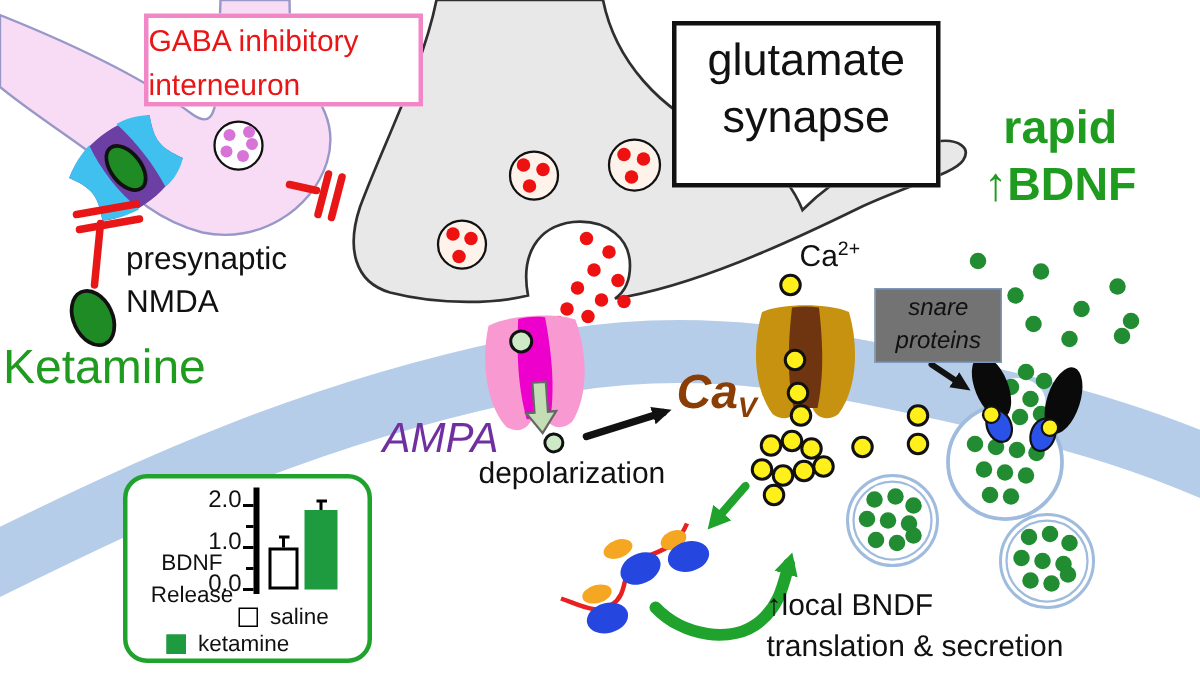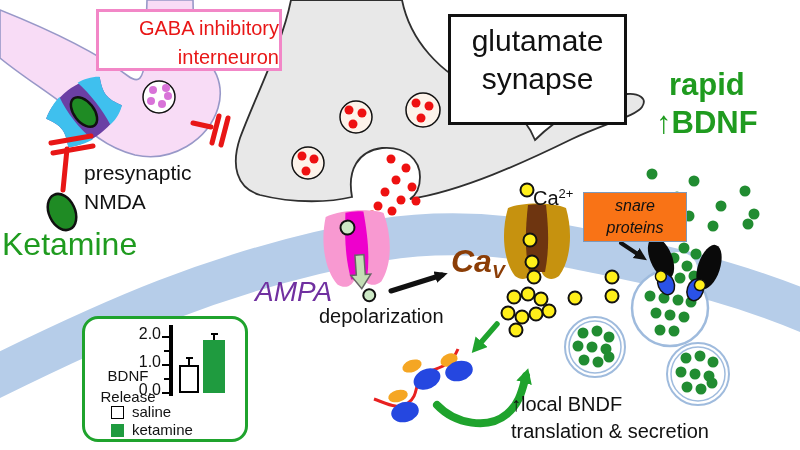--- a/index.html
+++ b/index.html
@@ -2,37 +2,37 @@
 <html style="--green-text: #1f9b1f; --green-dot: #218c31; --green-arrow: #1fa32d; --chart-green: #1f9b3f; --red: #e81616; --red-dot: #ee1111; --pink-border: #f287c7; --purple: #7030a0; --brown-text: #8b3d06; --yellow: #ffef1a; --membrane: #b6cde9;"><head>
 <meta charset="utf-8">
 <style>
   html,body{margin:0;padding:0;background:#fff;}
   .stage{position:relative;width:800px;height:450px;background:#fff;overflow:hidden;
          font-family:"Liberation Sans",sans-serif;color:#111;}
   .stage svg{position:absolute;left:0;top:0;}
   .lbl{position:absolute;white-space:pre-line;}
   
   .gaba-box{left:96px;top:9px;width:186px;height:62px;border:3px solid var(--pink-border);
-            background:#fff;color:var(--red);font-size:20px;line-height:29px;text-align:right;
+            background:#fff;color:var(--red);font-size:20px;line-height:29px;text-align:left;
             padding-top:2px;box-sizing:border-box;}
   .glu-box{left:448px;top:14px;width:179px;height:111px;border:3px solid #111;background:#fff;
            font-size:30px;line-height:38px;text-align:center;padding-top:5px;box-sizing:border-box;}
-  .snare-box{left:583px;top:192px;width:104px;height:50px;border:1.5px solid #7c99bb;background:#f97316;
+  .snare-box{left:583px;top:192px;width:85px;height:50px;border:1.5px solid #7c99bb;background:#737373;
              font-size:16px;font-style:italic;line-height:22px;text-align:center;padding-top:2px;
              box-sizing:border-box;}
   
   .rapid{left:656px;top:66px;font-size:31px;font-weight:bold;line-height:38px;color:var(--green-text);text-align:center;}
   .ketamine{left:2px;top:226px;font-size:32px;color:var(--green-text);}
   .presyn{left:84px;top:158px;font-size:21px;line-height:29px;color:#111;}
   .ampa{left:255px;top:276px;font-size:28px;font-style:italic;color:var(--purple);}
   .depol{left:319px;top:305px;font-size:20px;}
   .cav{left:451px;top:243px;color:var(--brown-text);}
   .cav .base{font-style:italic;font-weight:600;font-size:32px;}
   .cav .sub{font-style:italic;font-weight:600;font-size:19px;vertical-align:-6px;}
-  .ca2{left:533px;top:158px;margin-top:28px;}
+  .ca2{left:533px;top:158px;}
   .ca2 .base{font-size:20px;}
   .ca2 .sup{font-size:13px;vertical-align:7px;}
   .local{left:511px;top:391px;font-size:20px;line-height:27px;}
   
   .inset{position:absolute;left:82px;top:316px;width:166px;height:126px;background:#fff;
          border:3px solid var(--green-arrow);border-radius:16px;box-sizing:border-box;}
   .inset .ylab{position:absolute;left:8px;top:46px;width:70px;font-size:15px;line-height:21px;
                text-align:center;}
   .inset .axis{position:absolute;left:84px;top:6px;width:4px;height:71px;background:#000;}
   .tickmark{position:absolute;background:#000;height:2px;}
@@ -304,18 +304,18 @@
         <div class="tickmark" style="left: 79px; top: 59px; width: 5px;"></div>
         <div class="tickmark" style="left: 79px; top: 31px; width: 5px;"></div>
         <div class="bar white" style="left: 94px; top: 46px; width: 20px; height: 28px;"></div>
         <div class="err" style="left: 103px; top: 39px; height: 7px;"></div>
         <div class="errcap" style="left: 100.5px; top: 38px;"></div>
         <div class="bar green" style="left: 118px; top: 20.8px; width: 22px; height: 53.2px;"></div>
         <div class="err" style="left: 128px; top: 15.2px; height: 5.6px;"></div>
         <div class="errcap" style="left: 125.5px; top: 14.2px;"></div>
       </div>
   <div id="inset-legend">
-        <div class="leg-row" style="top: 84px;"><span class="leg-sq white"></span><span>saline</span></div>
+        <div class="leg-row" style="top: 84px; margin-left: 48px;"><span class="leg-sq white"></span><span>saline</span></div>
         <div class="leg-row" style="top: 102px;"><span class="leg-sq green"></span><span>ketamine</span></div>
       </div>
 </div>
 
 </div>
 
 </body></html>

